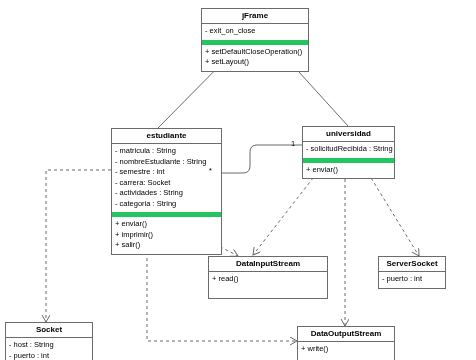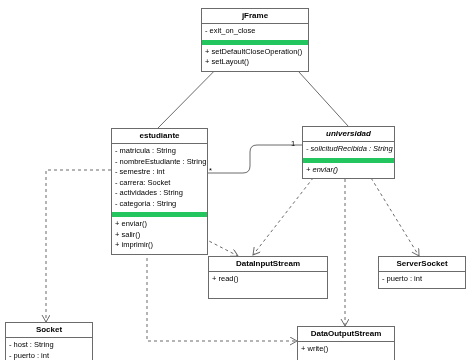--- a/index.html
+++ b/index.html
@@ -116,56 +116,56 @@
     <div class="uml-title">jFrame</div>
     <div class="uml-section">
       <div class="uml-row">- exit_on_close</div>
     </div>
     <div class="uml-section">
       <div class="uml-row">+ setDefaultCloseOperation()</div>
       <div class="uml-row">+ setLayout()</div>
     </div>
   </div>
 
-  <div class="uml-class" style="left:111px; top:128px; width:97px;">
+  <div class="uml-class" style="left:111px; top:128px; width:111px;">
     <div class="uml-title">estudiante</div>
     <div class="uml-section">
       <div class="uml-row">- matricula : String</div>
       <div class="uml-row">- nombreEstudiante : String</div>
       <div class="uml-row">- semestre : int</div>
       <div class="uml-row">- carrera: Socket</div>
       <div class="uml-row">- actividades : String</div>
       <div class="uml-row">- categoria : String</div>
     </div>
     <div class="uml-section">
       <div class="uml-row">+ enviar()</div>
+      <div class="uml-row">+ imprimir()</div>
       <div class="uml-row">+ salir()</div>
-      <div class="uml-row">+ imprimir()</div>
     </div>
   </div>
 
-  <div class="uml-class" style="left:302px; top:126px; width:93px;font-style:italic;">
+  <div class="uml-class" style="left:302px; top:126px; width:93px;">
     <div class="uml-title">universidad</div>
     <div class="uml-section">
       <div class="uml-row">- solicitudRecibida :  String</div>
     </div>
     <div class="uml-section">
       <div class="uml-row">+ enviar()</div>
     </div>
   </div>
 
   <div class="uml-class" style="left:208px; top:256px; width:120px;">
     <div class="uml-title">DataInputStream</div>
     <div class="uml-section">
       <div class="uml-row">+ read()</div>
       <div class="uml-row">&nbsp;</div>
     </div>
   </div>
 
-  <div class="uml-class" style="left:378px; top:256px; width:88px;">
+  <div class="uml-class" style="left:378px; top:256px; width:68px;">
     <div class="uml-title">ServerSocket</div>
     <div class="uml-section">
       <div class="uml-row">- puerto : int</div>
     </div>
   </div>
 
   <div class="uml-class" style="left:5px; top:322px; width:88px;">
     <div class="uml-title">Socket</div>
     <div class="uml-section">
       <div class="uml-row">- host : String</div>

